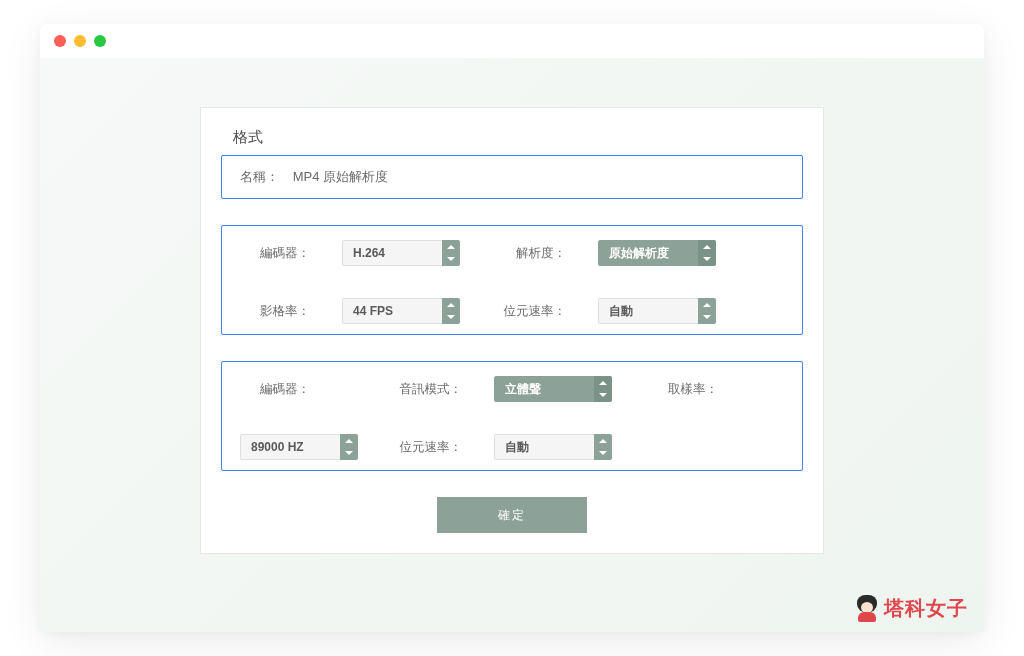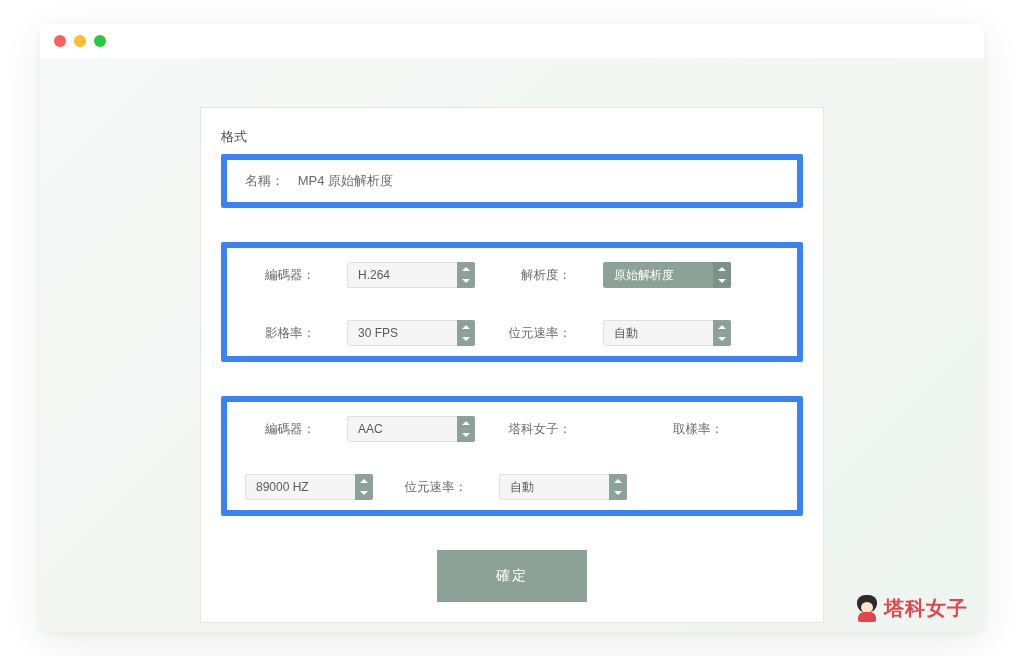--- a/index.html
+++ b/index.html
@@ -46,30 +46,30 @@
       width: 624px;
       background: #ffffff;
       border: 1px solid #e6e6e6;
       padding: 18px 20px 20px 20px;
       color: #555;
       font-size: 13px;
     }
 
     .sect-title {
       color: #4b4b4b;
-      font-size: 13px;
-      margin: 2px 0 8px 0;
+      font-size: 15px;
+      margin: 2px 0 8px 12px;
       font-family: Liberation Serif, serif;
     }
 
     .box {
-      border: 6px solid #3b82f6;
+      border: 1px solid #3b82f6;
       border-radius: 2px;
       background: #ffffff;
-      margin-bottom: 34px;
+      margin-bottom: 26px;
     }
 
     .format-box {
       padding: 12px 18px;
     }
     .format-box .lbl { color: #6a6a6a; }
     .format-box .val { margin-left: 10px; color: #6a6a6a; }
 
     .grid-box {
       padding: 14px 18px 10px 18px;
@@ -84,22 +84,23 @@
 
     .label-cell {
       color: #6a6a6a;
       font-size: 12.5px;
       text-align: right;
       white-space: nowrap;
     }
 
     .select-wrap {
       position: relative;
-      width: 128px;
+      width: 118px;
       height: 26px;
+      font-weight: bold;
     }
     .select-input {
       width: 100%;
       height: 100%;
       border: 1px solid #e0e0e0;
       background: #f5f5f5;
       border-radius: 2px;
       padding: 0 24px 0 10px;
       font-size: 12px;
       color: #5a5a5a;
@@ -136,24 +137,24 @@
     }
 
     .actions {
       display: flex;
       justify-content: center;
       gap: 40px;
       margin-top: 4px;
     }
     .btn {
       width: 150px;
-      height: 52px;
+      height: 36px;
       background: #8ca197;
       color: #ffffff;
-      font-size: 14px;
+      font-size: 12px;
       display: flex;
       align-items: center;
       justify-content: center;
       border: none;
       cursor: pointer;
       letter-spacing: 2px;
     }
 
     .watermark {
       position: absolute;
@@ -215,40 +216,40 @@
         </div>
 
         <div class="label-cell">解析度：</div>
         <div class="select-wrap select-dark">
           <div class="select-input">原始解析度</div>
           <div class="stepper"></div>
         </div>
 
         <div class="label-cell">影格率：</div>
         <div class="select-wrap">
-          <div class="select-input">30 FPS</div>
+          <div class="select-input">44 FPS</div>
           <div class="stepper"></div>
         </div>
 
         <div class="label-cell">位元速率：</div>
         <div class="select-wrap">
           <div class="select-input">自動</div>
           <div class="stepper"></div>
         </div>
       </div>
 
       <div class="box grid-box">
 
         <div class="label-cell">編碼器：</div>
-        <div class="select-wrap">
-          <div class="select-input">AAC</div>
-          <div class="stepper"></div>
-        </div>
-
-        <div class="label-cell">塔科女子：</div>
+
+        <div class="label-cell">音訊模式：</div>
+        <div class="select-wrap select-dark">
+          <div class="select-input">立體聲</div>
+          <div class="stepper"></div>
+        </div>
 
         <div class="label-cell">取樣率：</div>
         <div class="select-wrap">
           <div class="select-input">89000 HZ</div>
           <div class="stepper"></div>
         </div>
 
         <div class="label-cell">位元速率：</div>
         <div class="select-wrap">
           <div class="select-input">自動</div>

